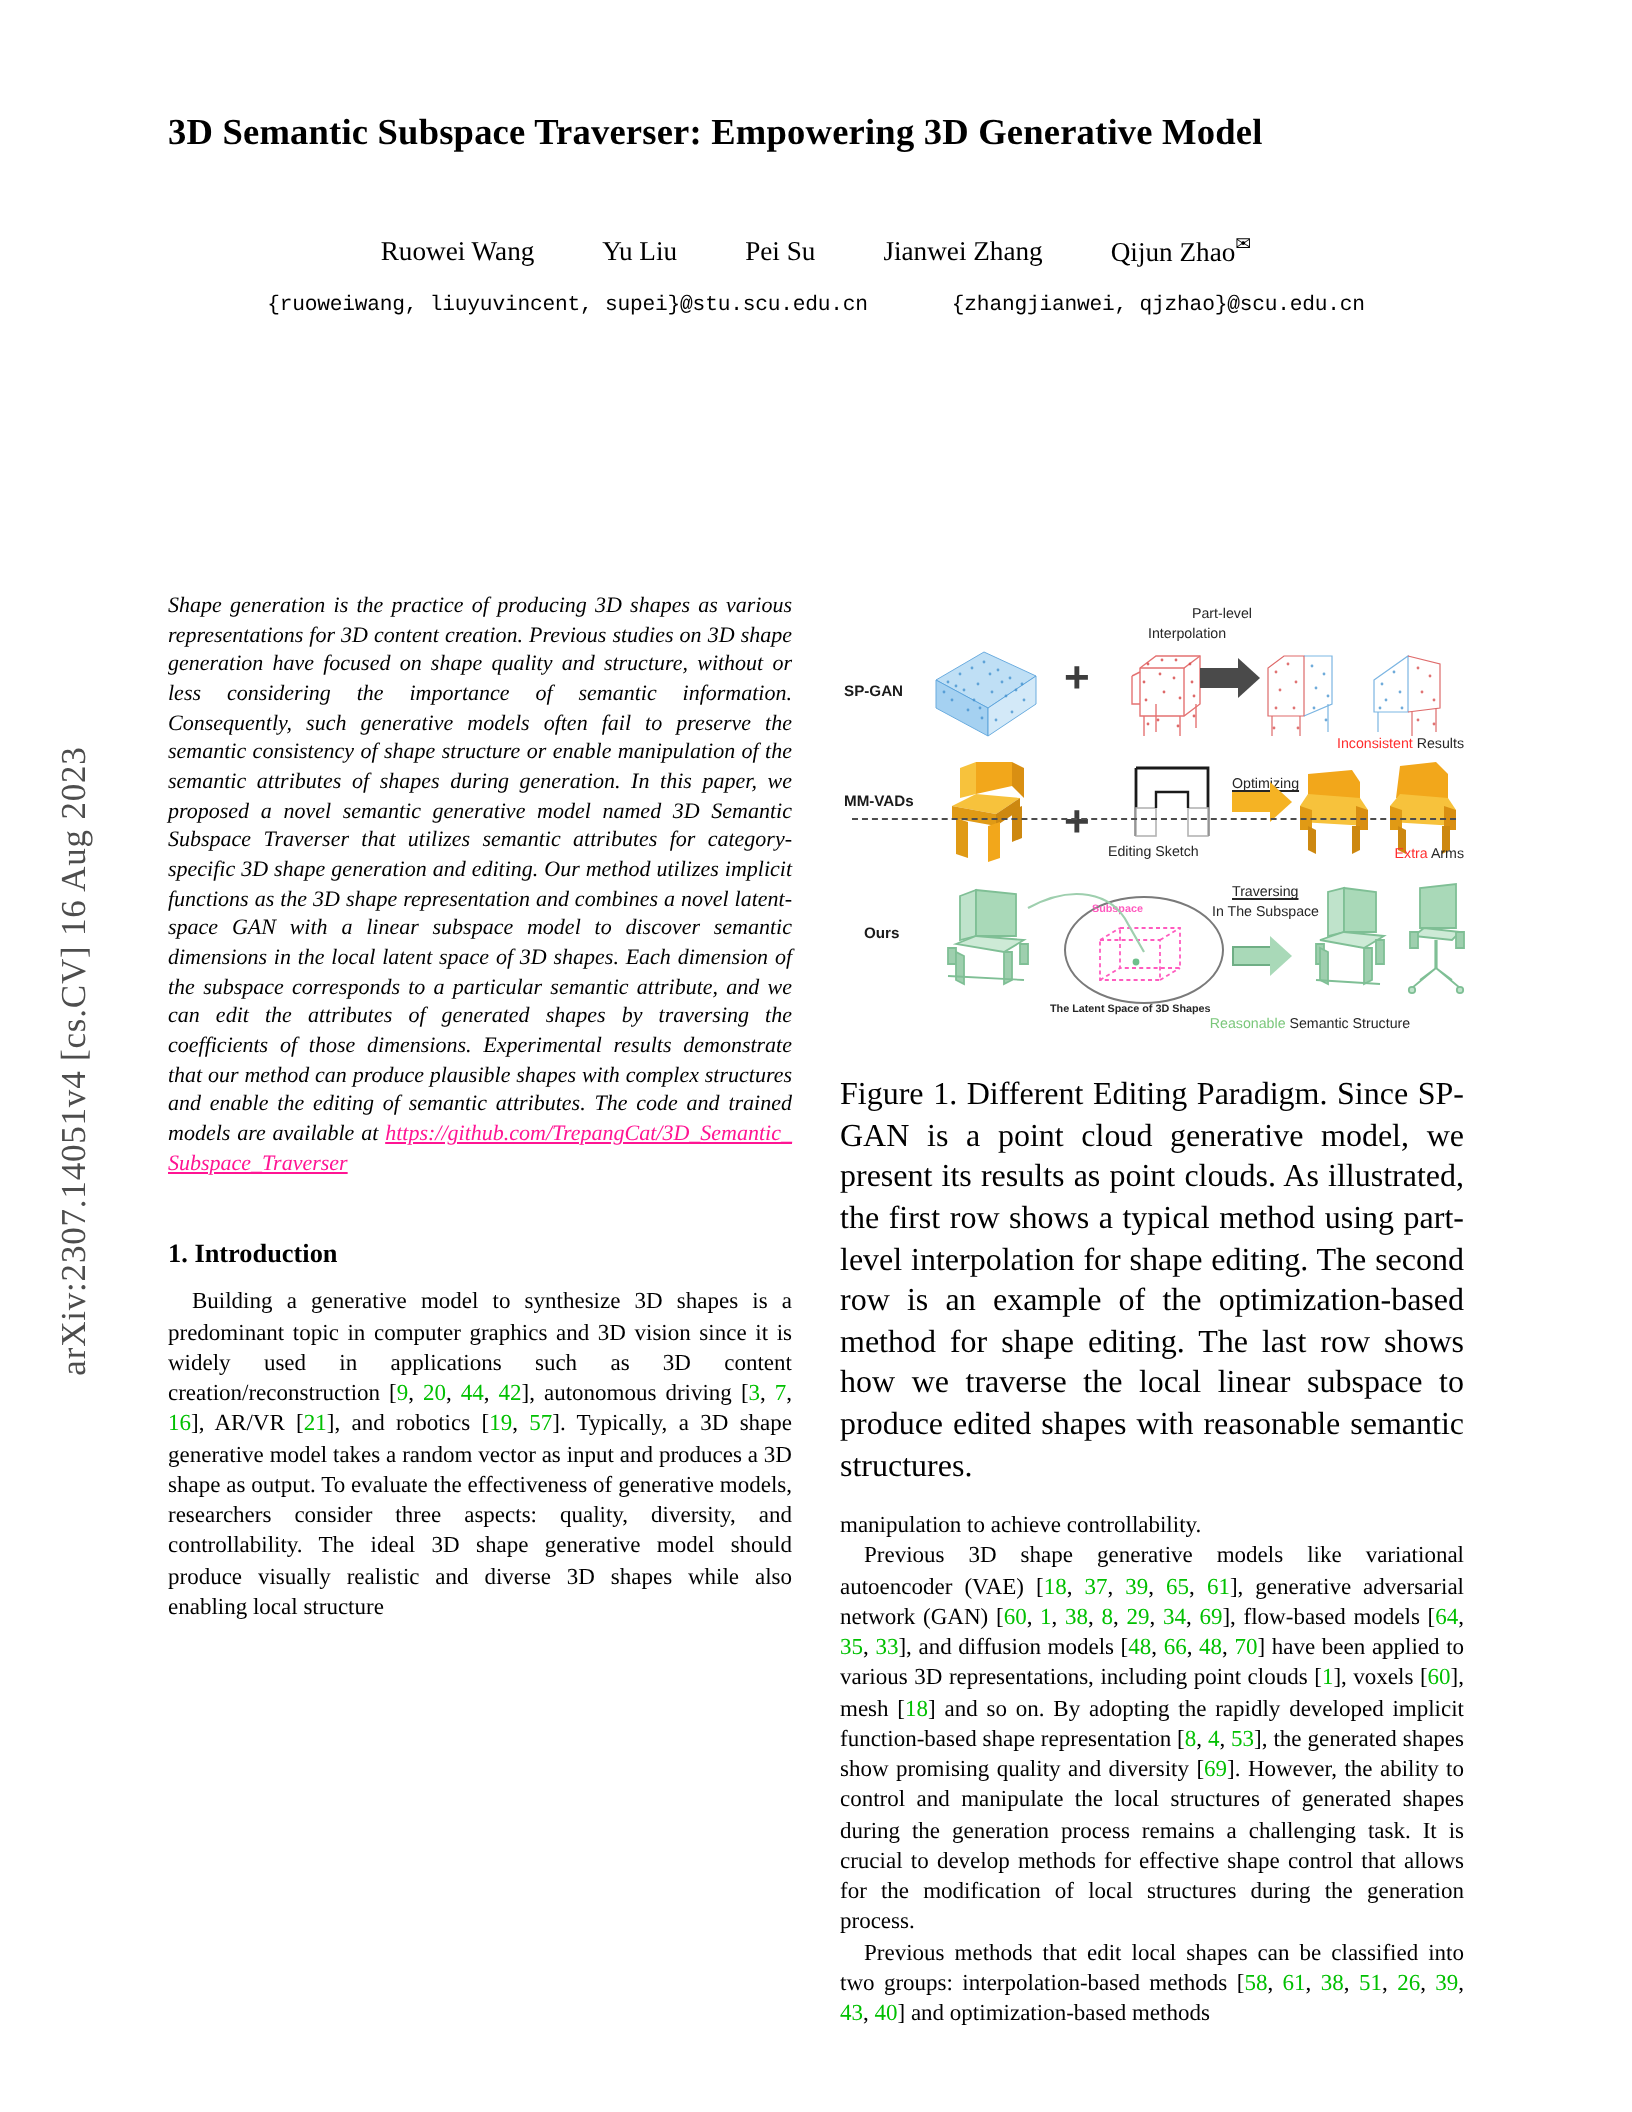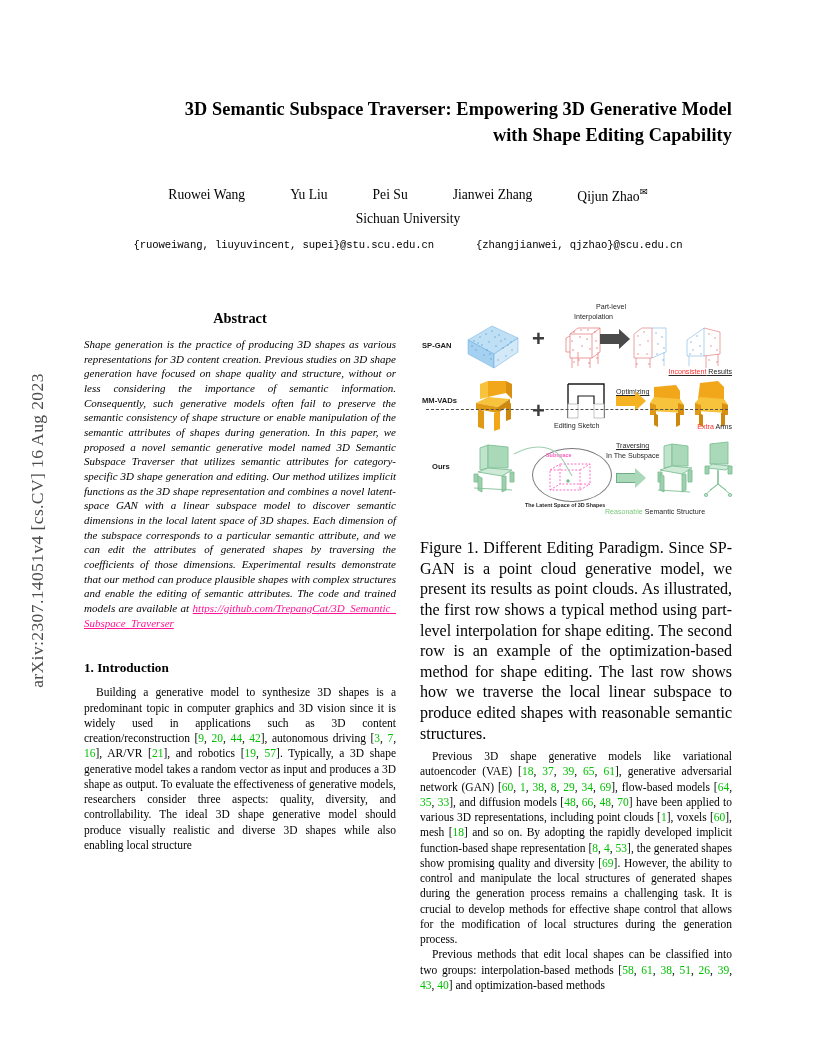--- a/index.html
+++ b/index.html
@@ -36,39 +36,39 @@
   .page {
     position: absolute;
     left: 84px;
     top: 0;
     width: 648px;
     height: 1056px;
   }
 
   .title {
     margin: 0;
-    padding-top: 97px;
+    padding-top: 54px;
     font-size: 18.3px;
     font-weight: bold;
     line-height: 1.42;
-    text-align: right;
+    text-align: left;
     letter-spacing: 0.1px;
   }
   .title .line2 { display: block; }
 
   .authors {
     margin-top: 36px;
     text-align: center;
     font-size: 13.6px;
     line-height: 1.5;
   }
   .authors .names {
     display: flex;
     justify-content: center;
-    gap: 11px;
+    gap: 0;
   }
   .authors .name {
     display: inline-block;
     white-space: nowrap;
   }
   .authors .name + .name { margin-left: 34px; }
   .envelope { font-size: 9.5px; vertical-align: super; }
   .affil {
     margin-top: 2px;
     font-size: 13.6px;
@@ -223,42 +223,39 @@
 </style>
 </head>
 <body>
 
 <div class="arxiv-stamp">arXiv:2307.14051v4  [cs.CV]  16 Aug 2023</div>
 
 <div class="page">
 
   <h1 class="title">
     <span>3D Semantic Subspace Traverser: Empowering 3D Generative Model</span>
-    <span class="line2">with Shape Editing Capability</span>
   </h1>
 
   <div class="authors">
     <div class="names">
       <span class="name"><span>Ruowei Wang</span></span>
       <span class="name"><span>Yu Liu</span></span>
       <span class="name"><span>Pei Su</span></span>
       <span class="name"><span>Jianwei Zhang</span></span>
       <span class="name"><span>Qijun Zhao</span><span class="envelope">✉</span></span>
     </div>
-    <div class="affil">Sichuan University</div>
   </div>
   <div class="emails">
     <span>{ruoweiwang, liuyuvincent, supei}@stu.scu.edu.cn</span><span class="e2">{zhangjianwei, qjzhao}@scu.edu.cn</span>
   </div>
 
   <div class="columns">
 
     <div class="col">
 
-      <div class="abstract-head">Abstract</div>
       <div class="abstract-body">
         <span>Shape generation is the practice of producing 3D shapes as various representations for 3D content creation. Previous studies on 3D shape generation have focused on shape quality and structure, without or less considering the importance of semantic information. Consequently, such generative models often fail to preserve the semantic consistency of shape structure or enable manipulation of the semantic attributes of shapes during generation. In this paper, we proposed a novel semantic generative model named 3D Semantic Subspace Traverser that utilizes semantic attributes for category-specific 3D shape generation and editing. Our method utilizes implicit functions as the 3D shape representation and combines a novel latent-space GAN with a linear subspace model to discover semantic dimensions in the local latent space of 3D shapes. Each dimension of the subspace corresponds to a particular semantic attribute, and we can edit the attributes of generated shapes by traversing the coefficients of those dimensions. Experimental results demonstrate that our method can produce plausible shapes with complex structures and enable the editing of semantic attributes. The code and trained models are available at </span><a class="url" href="#">https://github.com/TrepangCat/3D_Semantic_Subspace_Traverser</a>
       </div>
 
       <div class="section-head">1. Introduction</div>
       <p class="para" id="intro-p1"><span>Building a generative model to synthesize 3D shapes is a predominant topic in computer graphics and 3D vision since it is widely used in applications such as 3D content creation/reconstruction [</span><span class="cite">9</span><span>, </span><span class="cite">20</span><span>, </span><span class="cite">44</span><span>, </span><span class="cite">42</span><span>], autonomous driving [</span><span class="cite">3</span><span>, </span><span class="cite">7</span><span>, </span><span class="cite">16</span><span>], AR/VR [</span><span class="cite">21</span><span>], and robotics [</span><span class="cite">19</span><span>, </span><span class="cite">57</span><span>]. Typically, a 3D shape generative model takes a random vector as input and produces a 3D shape as output. To evaluate the effectiveness of generative models, researchers consider three aspects: quality, diversity, and controllability. The ideal 3D shape generative model should produce visually realistic and diverse 3D shapes while also enabling local structure</span></p>
 
     </div>
 
     <div class="col">
@@ -391,21 +388,21 @@
             <g fill="#d64545" opacity="0.75">
               <circle cx="27" cy="24" r="0.7"></circle>
                 <circle cx="33" cy="28" r="0.7"></circle>
                 <circle cx="29" cy="36" r="0.7"></circle>
               <circle cx="35" cy="40" r="0.7"></circle>
                 <circle cx="27" cy="50" r="0.7"></circle>
                 <circle cx="35" cy="52" r="0.7"></circle>
             </g>
           </svg>
 
-          <div class="fig-txt" style="left:196px; top:72px; width:116px; text-align:right;text-decoration:underline;"><span class="red" style="color:#ff2d2d">Inconsistent</span><span> Results</span></div>
+          <div class="fig-txt" style="left:196px; top:72px; width:116px; text-align:right;"><span class="red" style="color:#ff2d2d">Inconsistent</span><span> Results</span></div>
 
           <svg class="shape" style="left:46px; top:83px;" width="54" height="56" viewBox="0 0 54 56">
             <g>
               <path d="M14,20 L14,5 L22,2 L22,18 Z" fill="#f7c23c"></path>
               <path d="M22,2 L40,2 L40,14 L22,18 Z" fill="#f2a71b"></path>
               <path d="M40,2 L46,5 L46,20 L40,14 Z" fill="#d98f12"></path>
               <path d="M10,24 L22,18 L44,20 L32,28 Z" fill="#f7c23c"></path>
               <path d="M10,24 L10,30 L32,34 L32,28 Z" fill="#e09a15"></path>
               <path d="M32,28 L44,20 L44,26 L32,34 Z" fill="#cd8810"></path>
               <path d="M12,30 L12,48 L18,50 L18,32 Z" fill="#e09a15"></path>
@@ -522,18 +519,19 @@
             </g>
           </svg>
 
           <div class="fig-txt" style="left:158px; top:212px; width:154px; text-align:center;"><span style="color:#7ac77a">Reasonable</span><span> Semantic Structure</span></div>
 
         </div>
 
         <div class="fig-caption">Figure 1. Different Editing Paradigm. Since SP-GAN is a point cloud generative model, we present its results as point clouds. As illustrated, the first row shows a typical method using part-level interpolation for shape editing. The second row is an example of the optimization-based method for shape editing. The last row shows how we traverse the local linear subspace to produce edited shapes with reasonable semantic structures.</div>
       </div>
 
+      <p class="para noindent" style="margin-top:12px;">manipulation to achieve controllability.</p>
       <p class="para" id="right-p2"><span>Previous 3D shape generative models like variational autoencoder (VAE) [</span><span class="cite">18</span><span>, </span><span class="cite">37</span><span>, </span><span class="cite">39</span><span>, </span><span class="cite">65</span><span>, </span><span class="cite">61</span><span>], generative adversarial network (GAN) [</span><span class="cite">60</span><span>, </span><span class="cite">1</span><span>, </span><span class="cite">38</span><span>, </span><span class="cite">8</span><span>, </span><span class="cite">29</span><span>, </span><span class="cite">34</span><span>, </span><span class="cite">69</span><span>], flow-based models [</span><span class="cite">64</span><span>, </span><span class="cite">35</span><span>, </span><span class="cite">33</span><span>], and diffusion models [</span><span class="cite">48</span><span>, </span><span class="cite">66</span><span>, </span><span class="cite">48</span><span>, </span><span class="cite">70</span><span>] have been applied to various 3D representations, including point clouds [</span><span class="cite">1</span><span>], voxels [</span><span class="cite">60</span><span>], mesh [</span><span class="cite">18</span><span>] and so on. By adopting the rapidly developed implicit function-based shape representation [</span><span class="cite">8</span><span>, </span><span class="cite">4</span><span>, </span><span class="cite">53</span><span>], the generated shapes show promising quality and diversity [</span><span class="cite">69</span><span>]. However, the ability to control and manipulate the local structures of generated shapes during the generation process remains a challenging task. It is crucial to develop methods for effective shape control that allows for the modification of local structures during the generation process.</span></p>
       <p class="para" id="right-p3"><span>Previous methods that edit local shapes can be classified into two groups: interpolation-based methods [</span><span class="cite">58</span><span>, </span><span class="cite">61</span><span>, </span><span class="cite">38</span><span>, </span><span class="cite">51</span><span>, </span><span class="cite">26</span><span>, </span><span class="cite">39</span><span>, </span><span class="cite">43</span><span>, </span><span class="cite">40</span><span>] and optimization-based methods</span></p>
 
     </div>
   </div>
 </div>
 
 </body></html>

